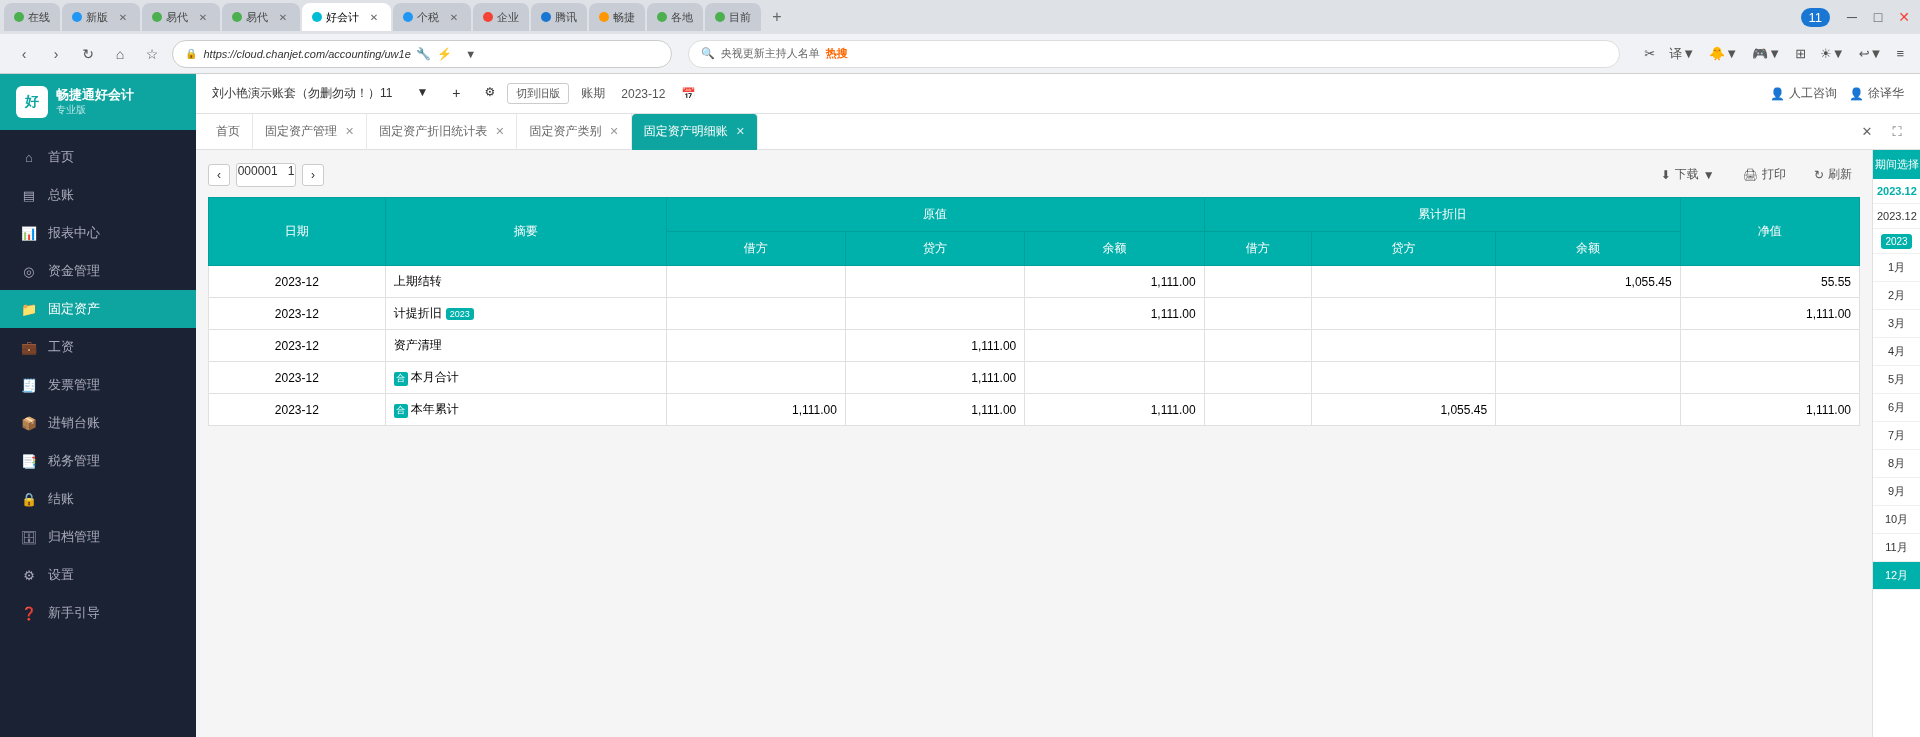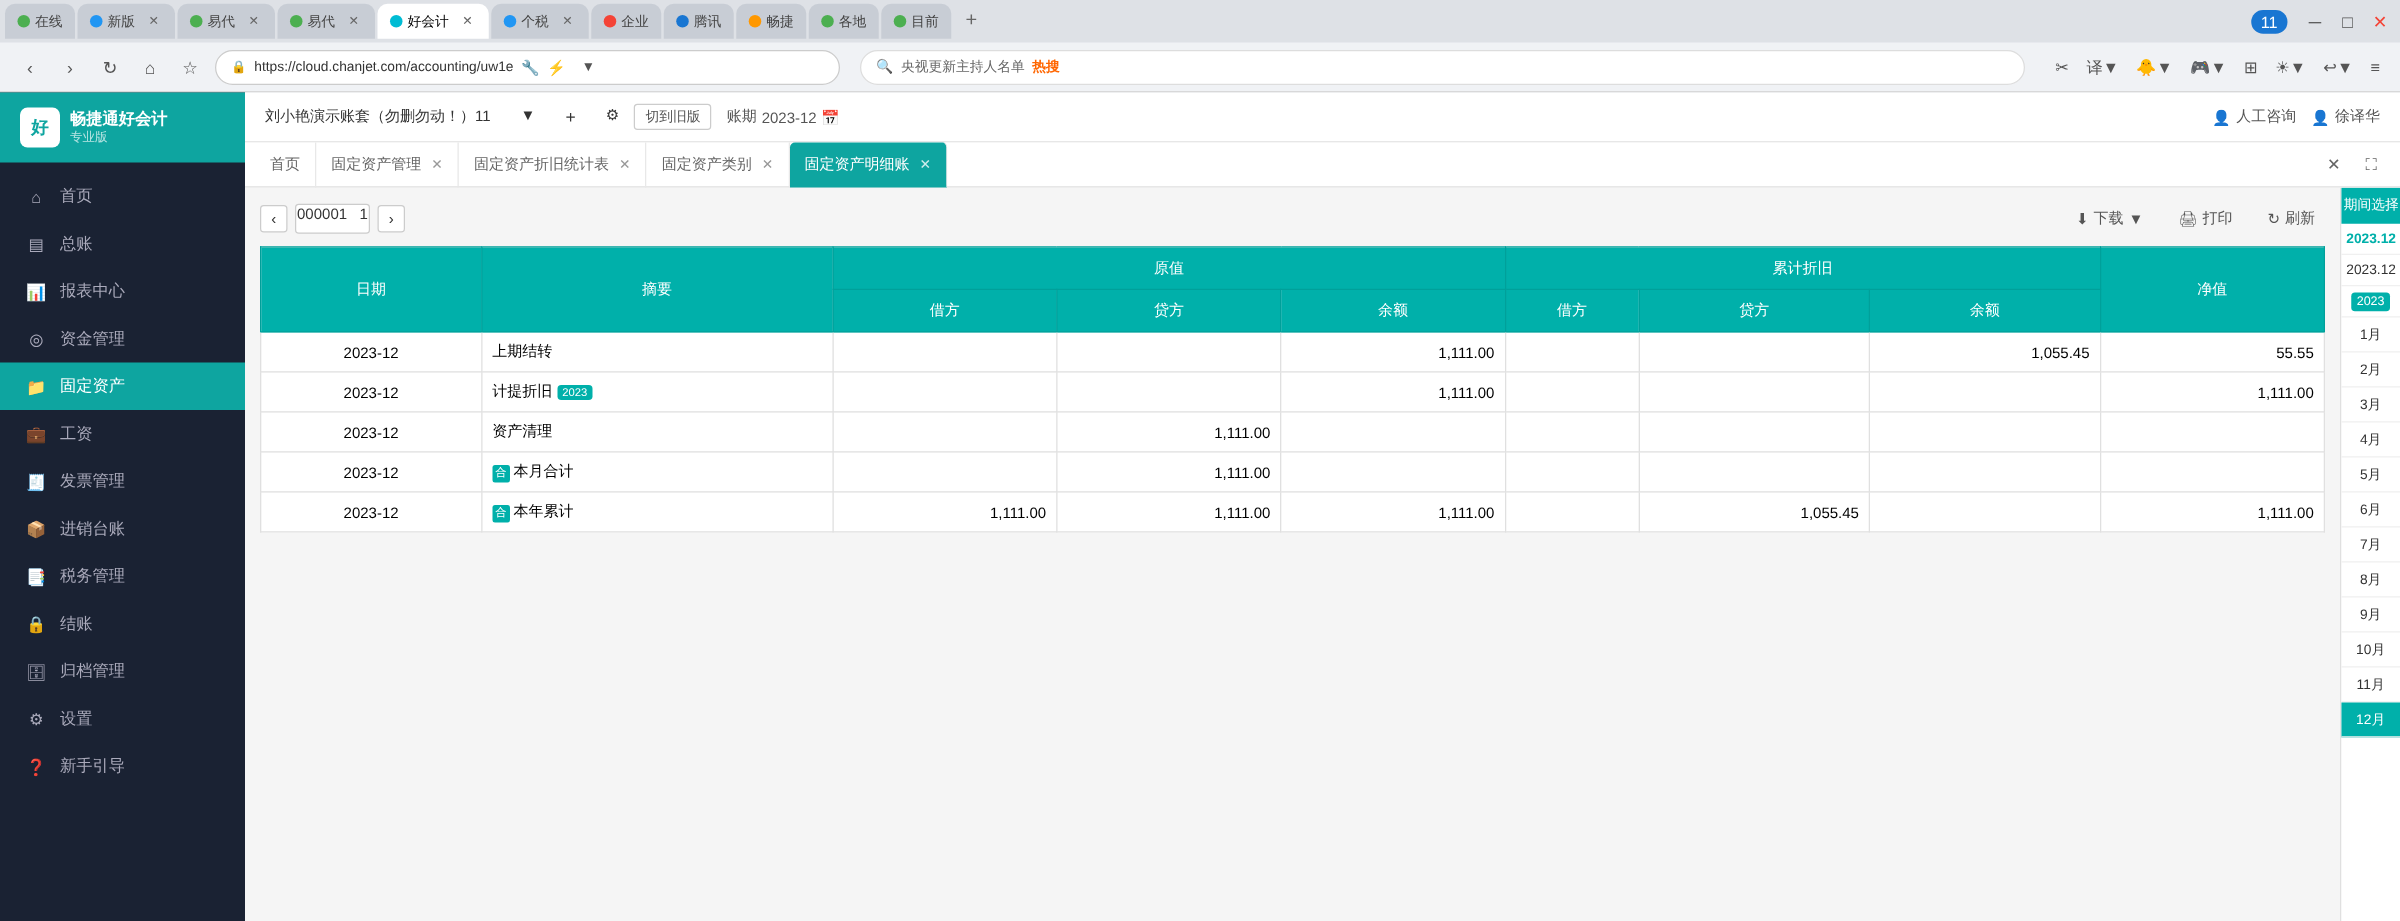--- a/index.html
+++ b/index.html
@@ -10,21 +10,21 @@
     .tab-bar { display: flex; align-items: center; height: 34px; background: #dee1e6; padding: 0 4px; gap: 2px; }
     .browser-tab { display: flex; align-items: center; height: 28px; padding: 0 10px; border-radius: 8px 8px 0 0; font-size: 11px; gap: 4px; cursor: pointer; max-width: 160px; white-space: nowrap; overflow: hidden; }
     .browser-tab.active { background: #fff; }
     .browser-tab.inactive { background: #c8cdd5; color: #444; }
     .tab-close { width: 14px; height: 14px; border-radius: 50%; display: flex; align-items: center; justify-content: center; font-size: 10px; color: #666; margin-left: 4px; flex-shrink: 0; }
     .tab-add { width: 28px; height: 28px; display: flex; align-items: center; justify-content: center; font-size: 16px; color: #666; cursor: pointer; }
 
     .address-bar { display: flex; align-items: center; height: 40px; background: #f0f2f5; padding: 0 12px; gap: 8px; border-bottom: 1px solid #d0d0d0; }
     .nav-btn { width: 24px; height: 24px; display: flex; align-items: center; justify-content: center; cursor: pointer; color: #555; font-size: 14px; border-radius: 4px; }
     .address-input { flex: 0 0 500px; height: 28px; background: #fff; border: 1px solid #ccc; border-radius: 14px; display: flex; align-items: center; padding: 0 12px; font-size: 12px; color: #333; gap: 6px; }
-    .address-url { color: #333; font-size: 11px; }
+    .address-url { color: #333; font-size: 11px; font-style: italic; }
     .search-bar { flex: 1; height: 28px; background: #fff; border: 1px solid #ddd; border-radius: 14px; display: flex; align-items: center; padding: 0 12px; gap: 6px; font-size: 11px; color: #666; margin: 0 8px; }
     .hot-search { color: #f60; font-weight: bold; font-size: 11px; font-family: Liberation Serif, serif; }
     .browser-actions { display: flex; align-items: center; gap: 6px; margin-left: 4px; }
     .browser-action-btn { font-size: 13px; color: #555; cursor: pointer; padding: 2px 4px; border-radius: 3px; }
 
     
     .app-container { display: flex; width: 100%; height: calc(737px - 74px); }
 
     
     .sidebar { width: 196px; background: #1a2233; color: #fff; display: flex; flex-direction: column; flex-shrink: 0; height: 100%; }
@@ -256,21 +256,21 @@
   <div class="main-content">
 
     <div class="top-bar">
       <div class="company-info">
         <span>刘小艳演示账套（勿删勿动！）11</span>
         <span style="cursor:pointer;">▼</span>
         <span style="cursor:pointer;font-size:14px;">+</span>
         <span style="cursor:pointer;">⚙</span>
       </div>
       <div class="switch-btn">切到旧版</div>
-      <div style="display:flex;align-items:center;gap:4px;font-size:12px;color:#555;">
+      <div style="display:flex;align-items:center;gap:16px;font-size:12px;color:#555;">
         <span>账期</span>
         <span>2023-12</span>
         <span style="cursor:pointer;">📅</span>
       </div>
       <div class="top-bar-right">
         <div class="top-bar-action">
           <span>👤</span>
           <span>人工咨询</span>
         </div>
         <div class="top-bar-action">

